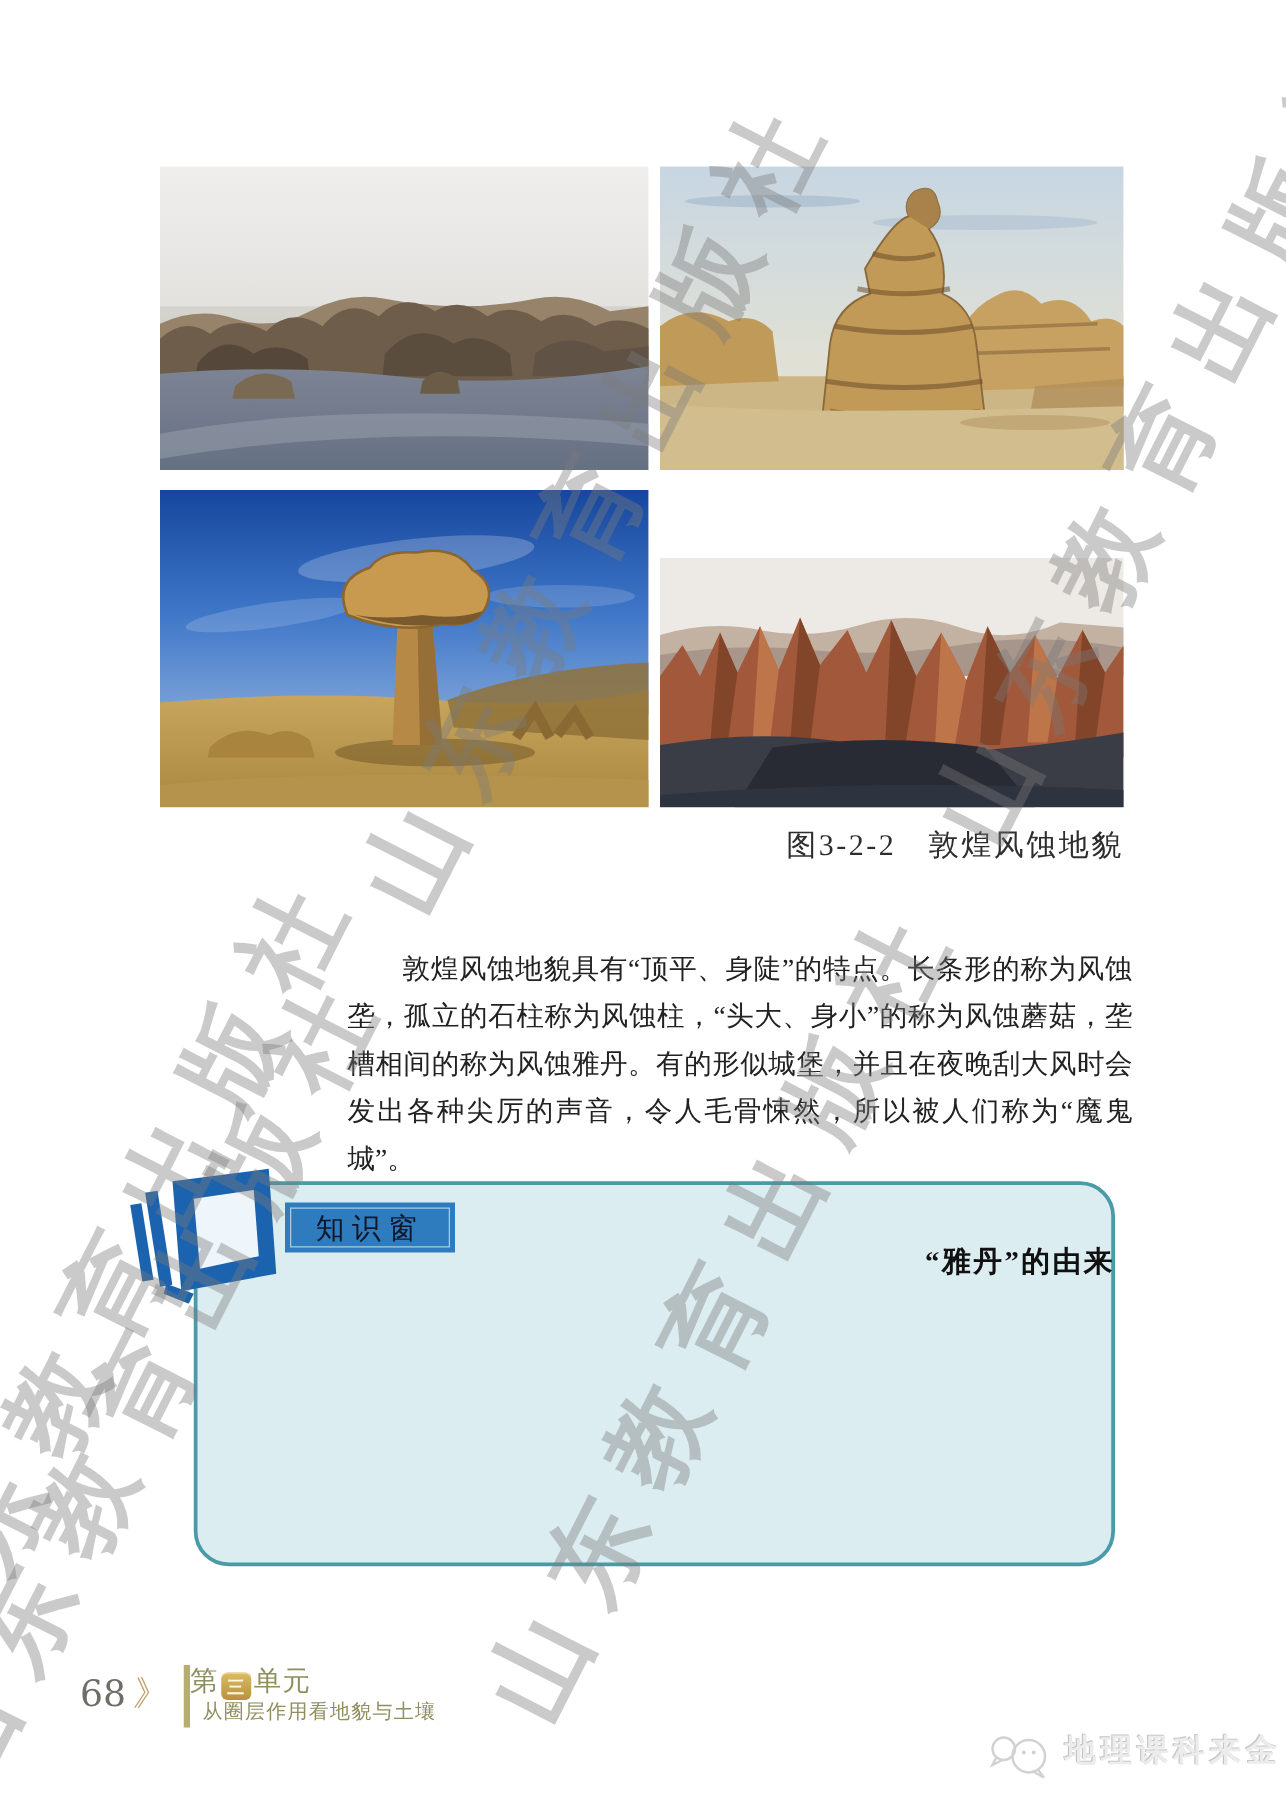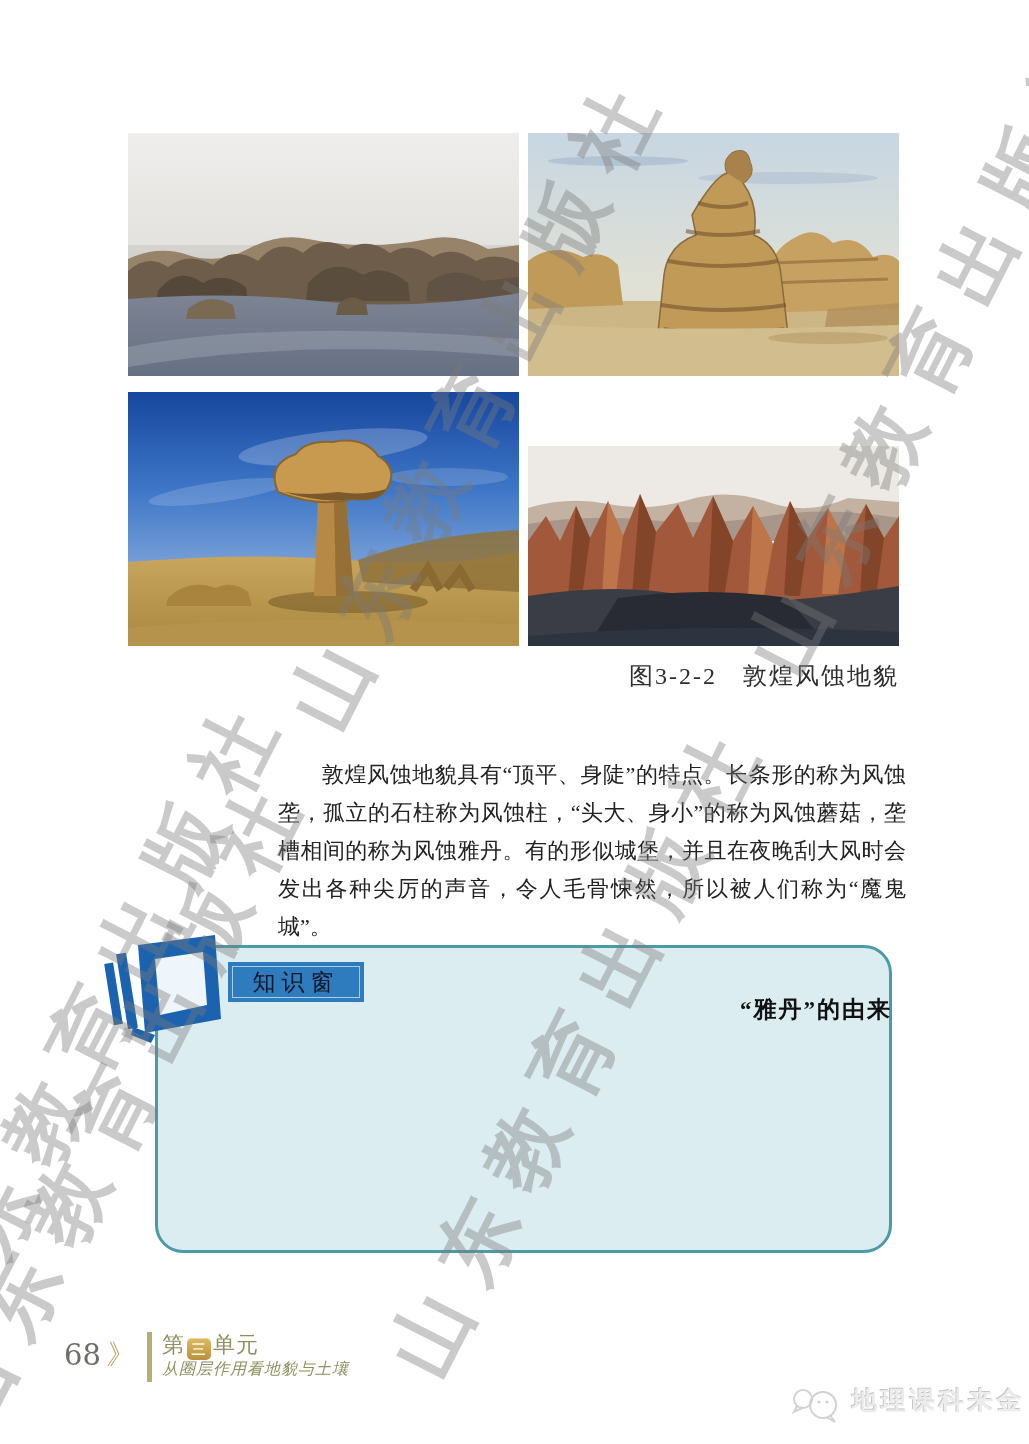--- a/index.html
+++ b/index.html
@@ -55,28 +55,28 @@
     position:absolute;left:64px;top:8px;font-family:"DejaVu Serif",serif;
     font-size:29px;color:#6e6e68;
   }
   .page-chevron{
     position:absolute;left:107px;top:6px;font-size:28px;color:#c2a167;
     transform:skewX(-6deg);
   }
   .footer-bar{
     position:absolute;left:147px;top:2px;width:5px;height:50px;background:#b3ae72;
   }
-  .unit-line{position:absolute;left:162px;top:0px;font-size:22px;color:#8f9060;letter-spacing:1px;}
+  .unit-line{position:absolute;left:152px;top:0px;font-size:22px;color:#8f9060;letter-spacing:1px;}
   .unit-num-icon{
     display:inline-block;width:24px;height:22px;margin:0 2px;vertical-align:-2px;
     background:linear-gradient(#dcbb64,#b8913c);border-radius:5px;
     color:#fdf6e2;font-size:14px;line-height:22px;text-align:center;font-weight:700;
     box-shadow:inset 0 1px 0 #efd79a;
   }
-  .unit-sub{position:absolute;left:162px;top:29px;font-size:16px;color:#8f9060;letter-spacing:1px;font-style:italic;}
+  .unit-sub{position:absolute;left:162px;top:29px;font-size:16px;color:#8f9060;letter-spacing:1px;}
   
   .wechat-mark{position:absolute;left:790px;top:1384px;z-index:3;display:flex;align-items:flex-start;}
   .wechat-text{
     font-family:"Liberation Sans","DejaVu Sans",sans-serif;font-weight:700;
     font-size:25px;letter-spacing:4px;color:#ececec;margin-left:8px;
     text-shadow:-1px -1px 0 #c6c6c6,1px 1px 0 #ffffff;
   }
   
   .wm-strip{
     position:absolute;z-index:9;white-space:nowrap;pointer-events:none;

